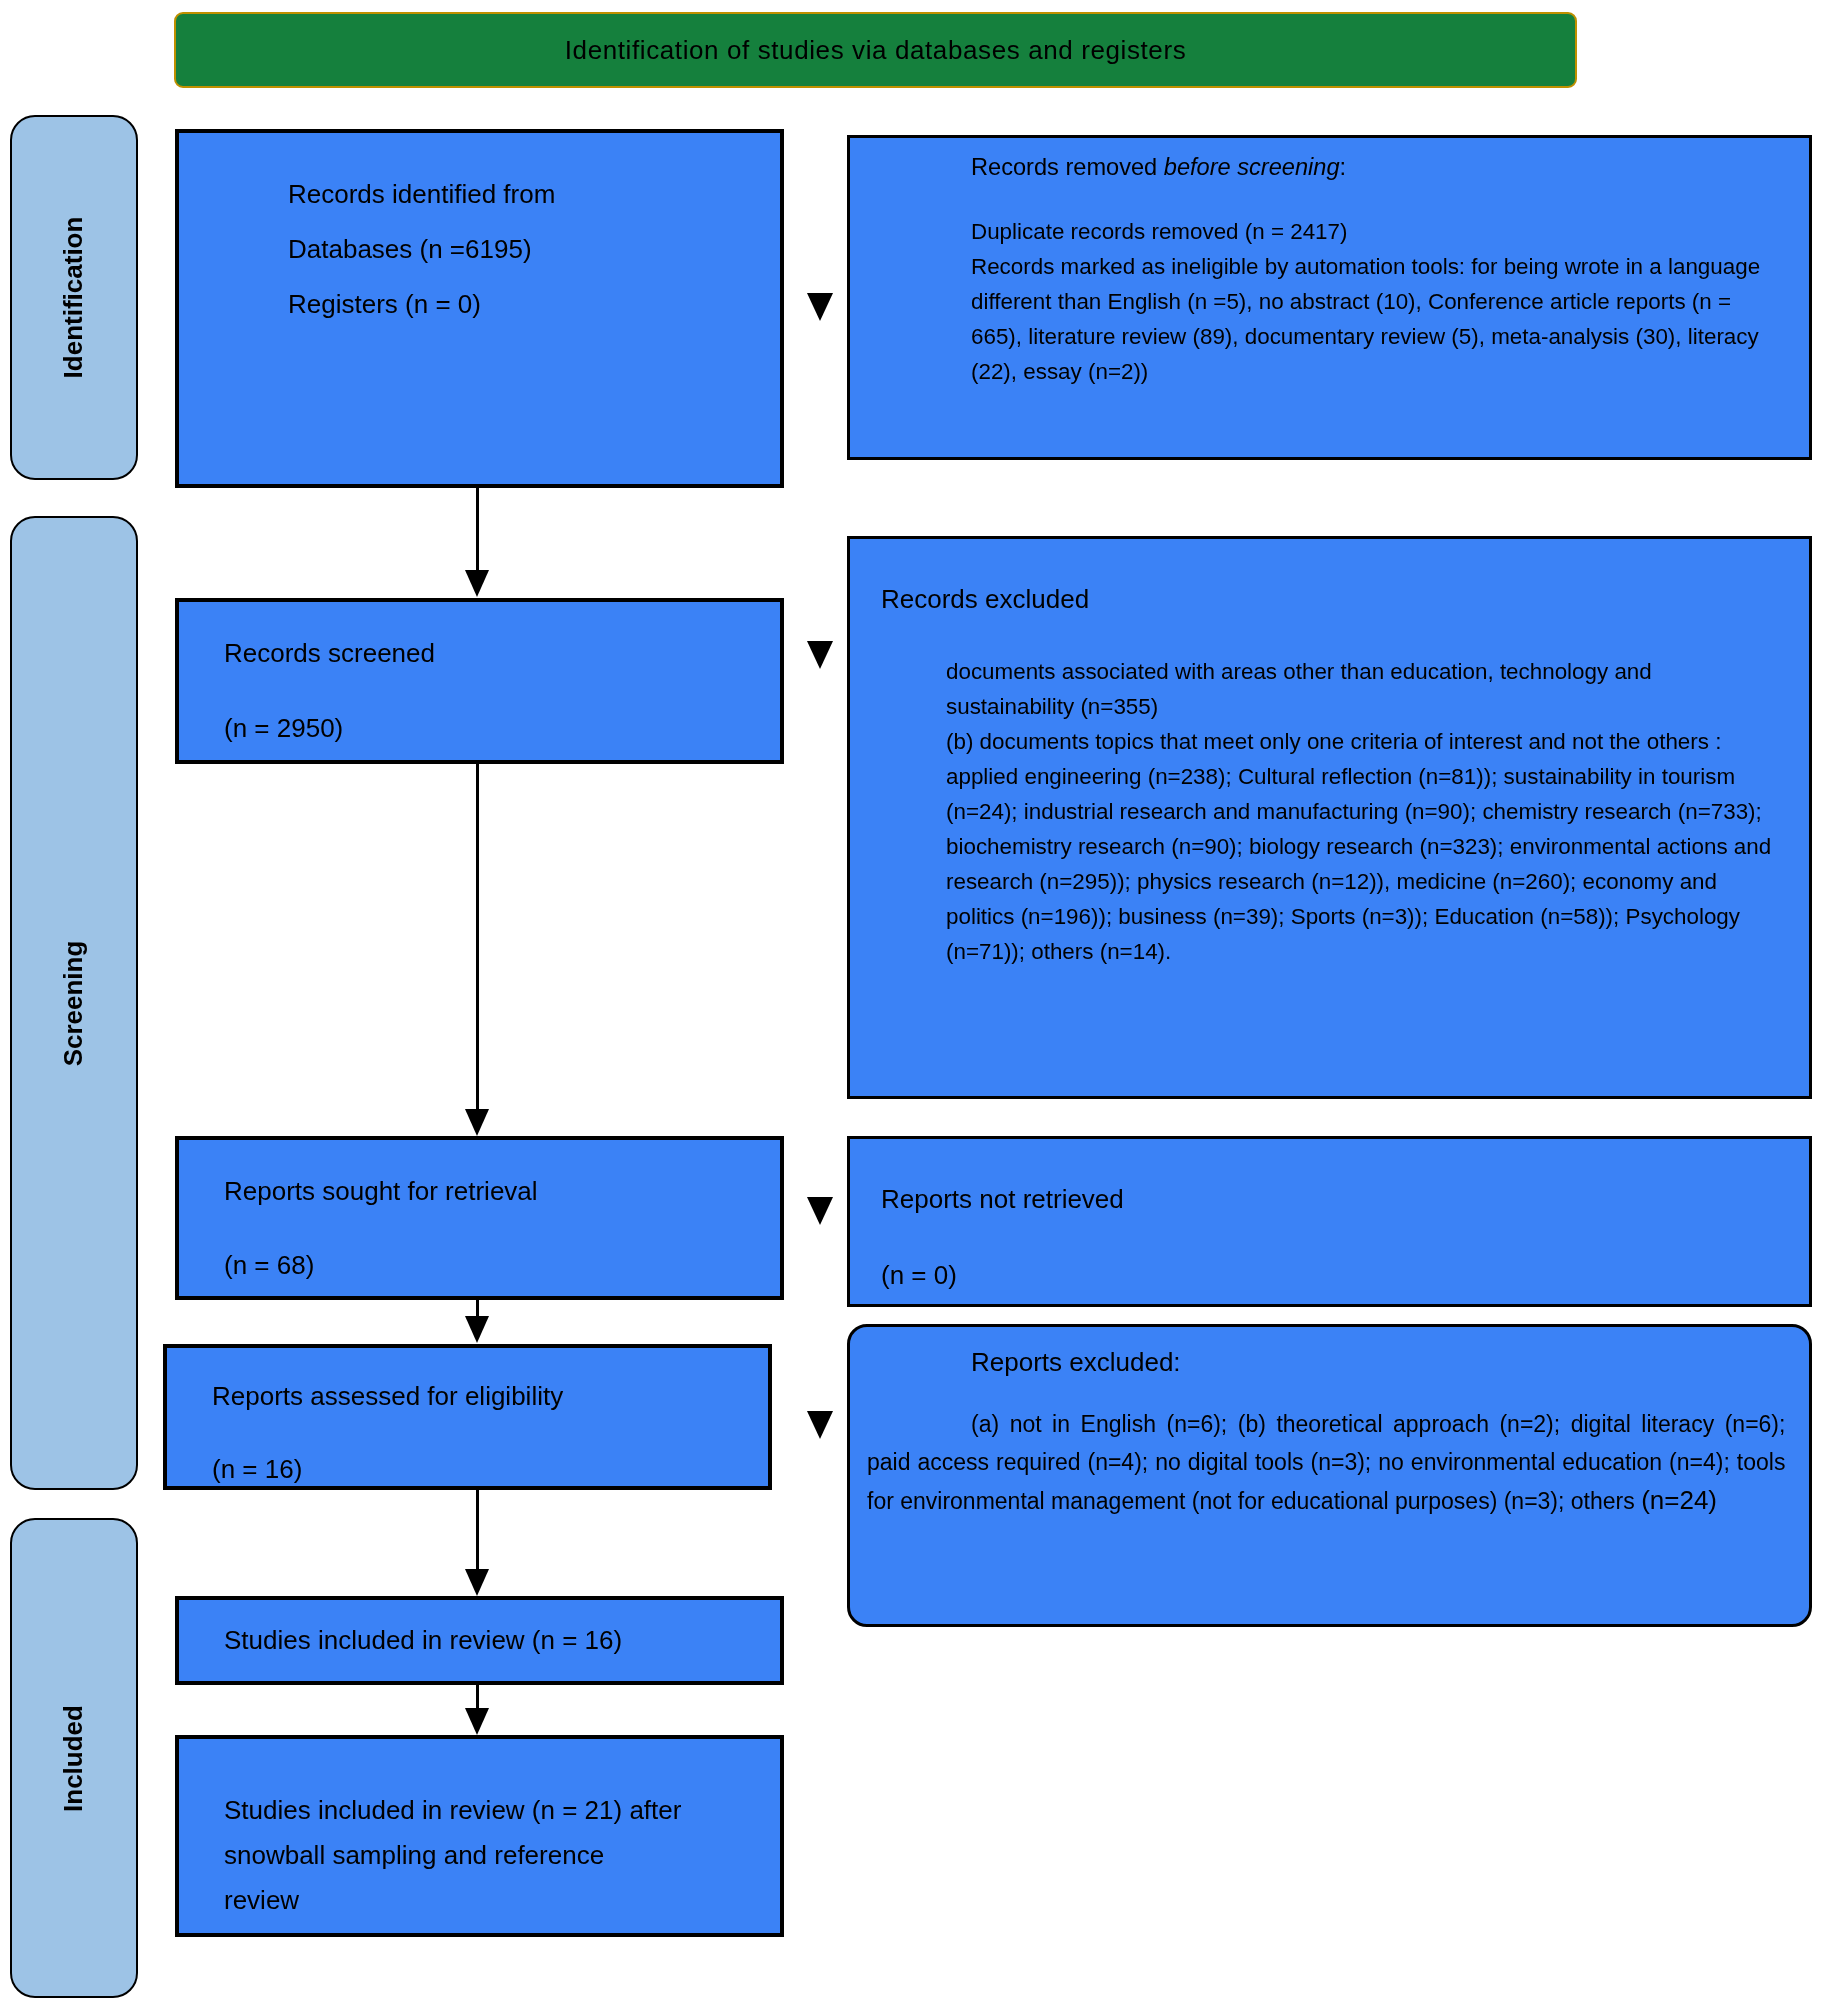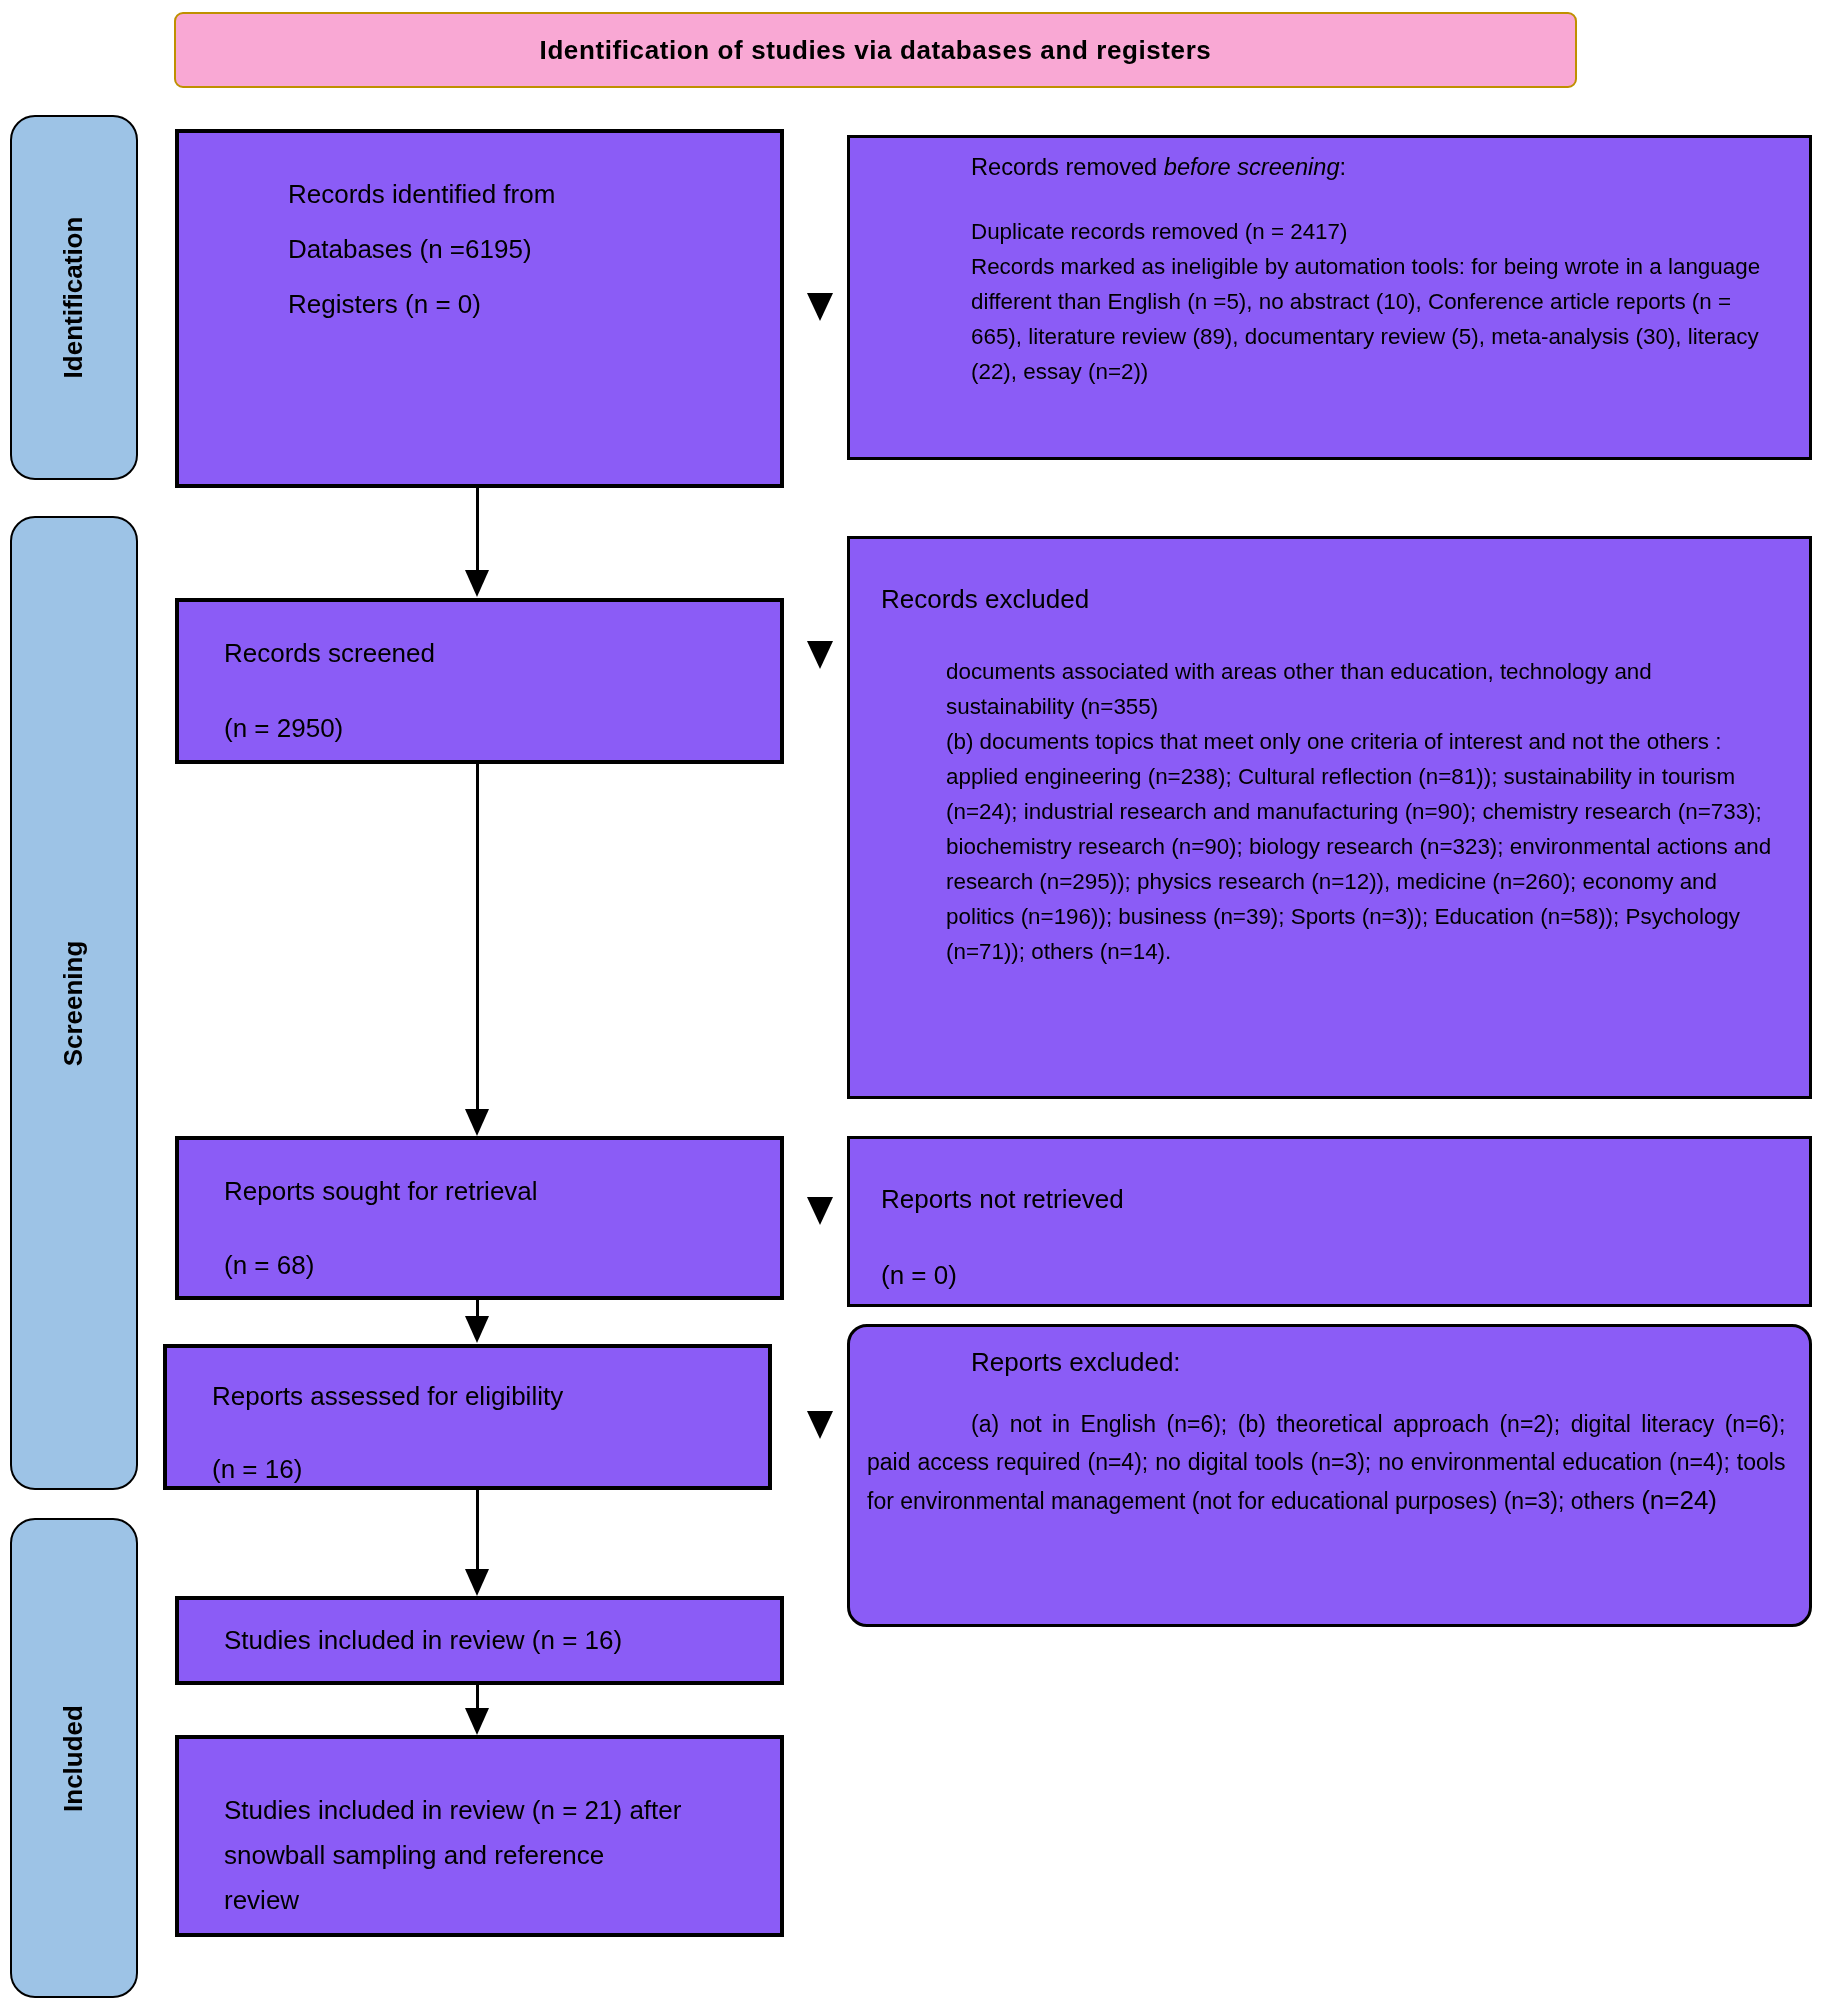--- a/index.html
+++ b/index.html
@@ -3,40 +3,40 @@
 <meta charset="utf-8">
 <style>
   html,body{margin:0;padding:0;background:#fff;}
   .canvas{
     position:relative;width:1828px;height:2015px;background:#ffffff;
     font-family:"Liberation Sans",sans-serif;color:#000;overflow:hidden;
   }
   
   .banner{
     position:absolute;left:174px;top:12.3px;width:1403px;height:76px;
-    background:#f9a8d4;border:2.8px solid #BF9000;border-radius:9px;
+    background:#15803d;border:2.8px solid #BF9000;border-radius:9px;
     box-sizing:border-box;display:flex;align-items:center;justify-content:center;
-    font-size:26px;font-weight:bold;letter-spacing:0.6px;
+    font-size:26px;font-weight:normal;letter-spacing:0.6px;
   }
   
   .stage{
     position:absolute;left:9.5px;width:128px;background:#9DC3E6;
     border:2.2px solid #000;border-radius:25px;box-sizing:border-box;
     display:flex;align-items:center;justify-content:center;
   }
   .stage span{
     transform:rotate(-90deg);white-space:nowrap;
     font-size:26px;font-weight:bold;
   }
   #stage-identification{top:115px;height:365px;}
   #stage-screening{top:516px;height:974px;}
   #stage-included{top:1518px;height:480px;}
   
   .fbox{
-    position:absolute;background:#8b5cf6;border:4.5px solid #000;box-sizing:border-box;
+    position:absolute;background:#3b82f6;border:4.5px solid #000;box-sizing:border-box;
   }
   .fbox.right{border-width:3.4px;}
   .fbox p{margin:0;}
   
   #box-records-identified{left:175px;top:129px;width:609px;height:359px;
     padding:34px 17px 0 109px;font-size:26px;}
   #box-records-identified p{line-height:55px;}
   #box-records-screened{left:175px;top:598px;width:609px;height:166px;
     padding:14px 17px 0 45px;font-size:26px;}
   #box-records-screened p{line-height:75px;}

